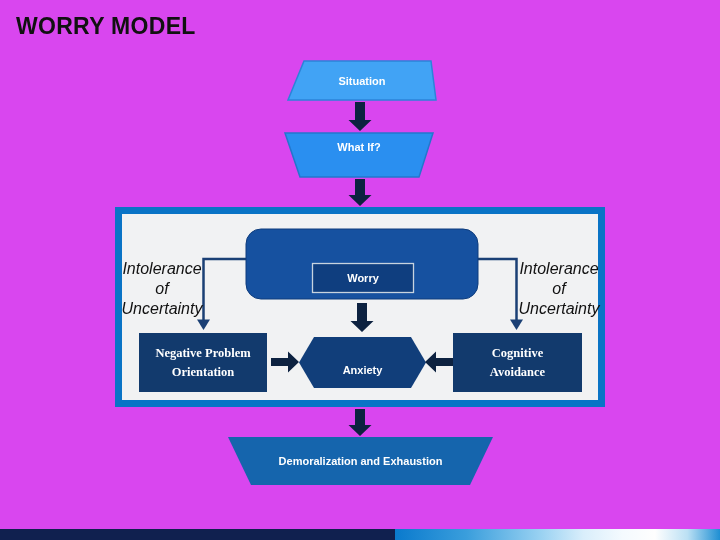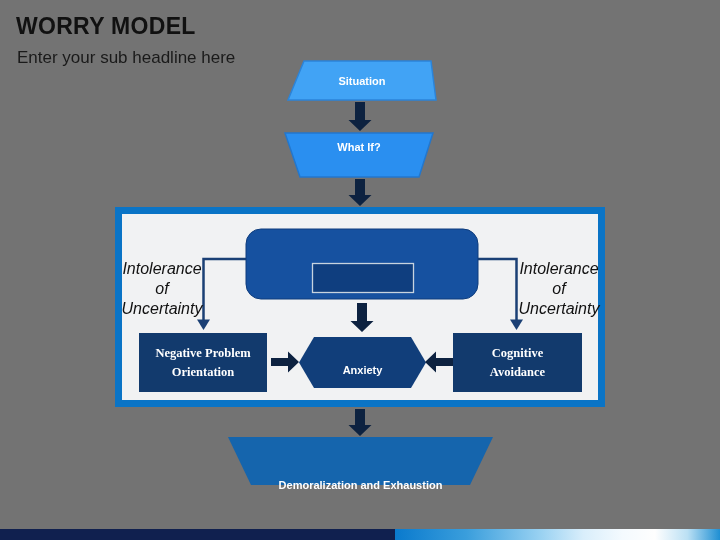--- a/index.html
+++ b/index.html
@@ -1,19 +1,19 @@
 <!DOCTYPE html>
 <html><head>
 <meta charset="utf-8">
 <style>
   html,body{margin:0;padding:0;background:#888;}
   .slide{
     position:relative;
     width:720px;height:540px;
-    background:#737373;
+    background:#d946ef;
     overflow:hidden;
     font-family:"Liberation Sans",sans-serif;
     margin:0 auto;
   }
   .hdr-title{
     position:absolute;left:16px;top:13px;
     font-size:23px;font-weight:bold;color:#111;
     letter-spacing:.3px;
   }
   .hdr-sub{
@@ -42,21 +42,20 @@
       #0A7ACD 0%, #3A9EDC 22%, #9AD2F2 45%, #D9EEFB 58%,
       #F4FAFE 70%, #FEFEFE 80%, #BBE0F4 90%, #1F8FD3 100%);
   }
 </style>
 </head>
 <body>
 
 <div class="slide">
 
   <div class="hdr-title">WORRY MODEL</div>
-  <div class="hdr-sub">Enter your sub headline here</div>
 
   <svg class="diagram" width="720" height="540" viewBox="0 0 720 540">
 
     <polygon points="304,61 431,61 436,100 288,100" fill="#41A3F5" stroke="#2B84D9" stroke-width="1.5"></polygon>
 
     <polygon points="355,102 365,102 365,120 371.5,120 360,131 348.5,120 355,120" fill="#0D2240"></polygon>
 
     <polygon points="285,133 433,133 419,177 300,177" fill="#2A8FF0" stroke="#2377CD" stroke-width="1.5"></polygon>
 
     <polygon points="355,179 365,179 365,195 371.5,195 360,206 348.5,195 355,195" fill="#0D2240"></polygon>
@@ -88,34 +87,35 @@
     <polygon points="355,409 365,409 365,425 371.5,425 360,436 348.5,425 355,425" fill="#0D2240"></polygon>
 
     <polygon points="228,437 493,437 470,485 251,485" fill="#1565AD"></polygon>
   </svg>
 
   <div class="label" style="left:288px;top:61px;width:148px;height:39px;">Situation</div>
 
   <div class="label" style="left:285px;top:133px;width:148px;height:28px;">What If?</div>
 
 
+  <div class="label" style="left:313px;top:264px;width:100px;height:28px;">Worry</div>
 
   <div class="label italic" style="left:116px;top:257px;width:92px;height:64px;">Intolerance
 of
 Uncertainty</div>
 
   <div class="label italic" style="left:513px;top:257px;width:92px;height:64px;">Intolerance
 of
 Uncertainty</div>
 
   <div class="label small" style="left:139px;top:333px;width:128px;height:59px;">Negative Problem
 Orientation</div>
 
   <div class="label" style="left:299px;top:337px;width:127px;height:65px;">Anxiety</div>
 
   <div class="label small" style="left:453px;top:333px;width:129px;height:59px;">Cognitive
 Avoidance</div>
 
-  <div class="label" style="left:228px;top:437px;width:265px;height:48px;margin-top:24px;">Demoralization and Exhaustion</div>
+  <div class="label" style="left:228px;top:437px;width:265px;height:48px;">Demoralization and Exhaustion</div>
 
   <div class="footer-navy"></div>
   <div class="footer-grad"></div>
 </div>
 
 </body></html>

